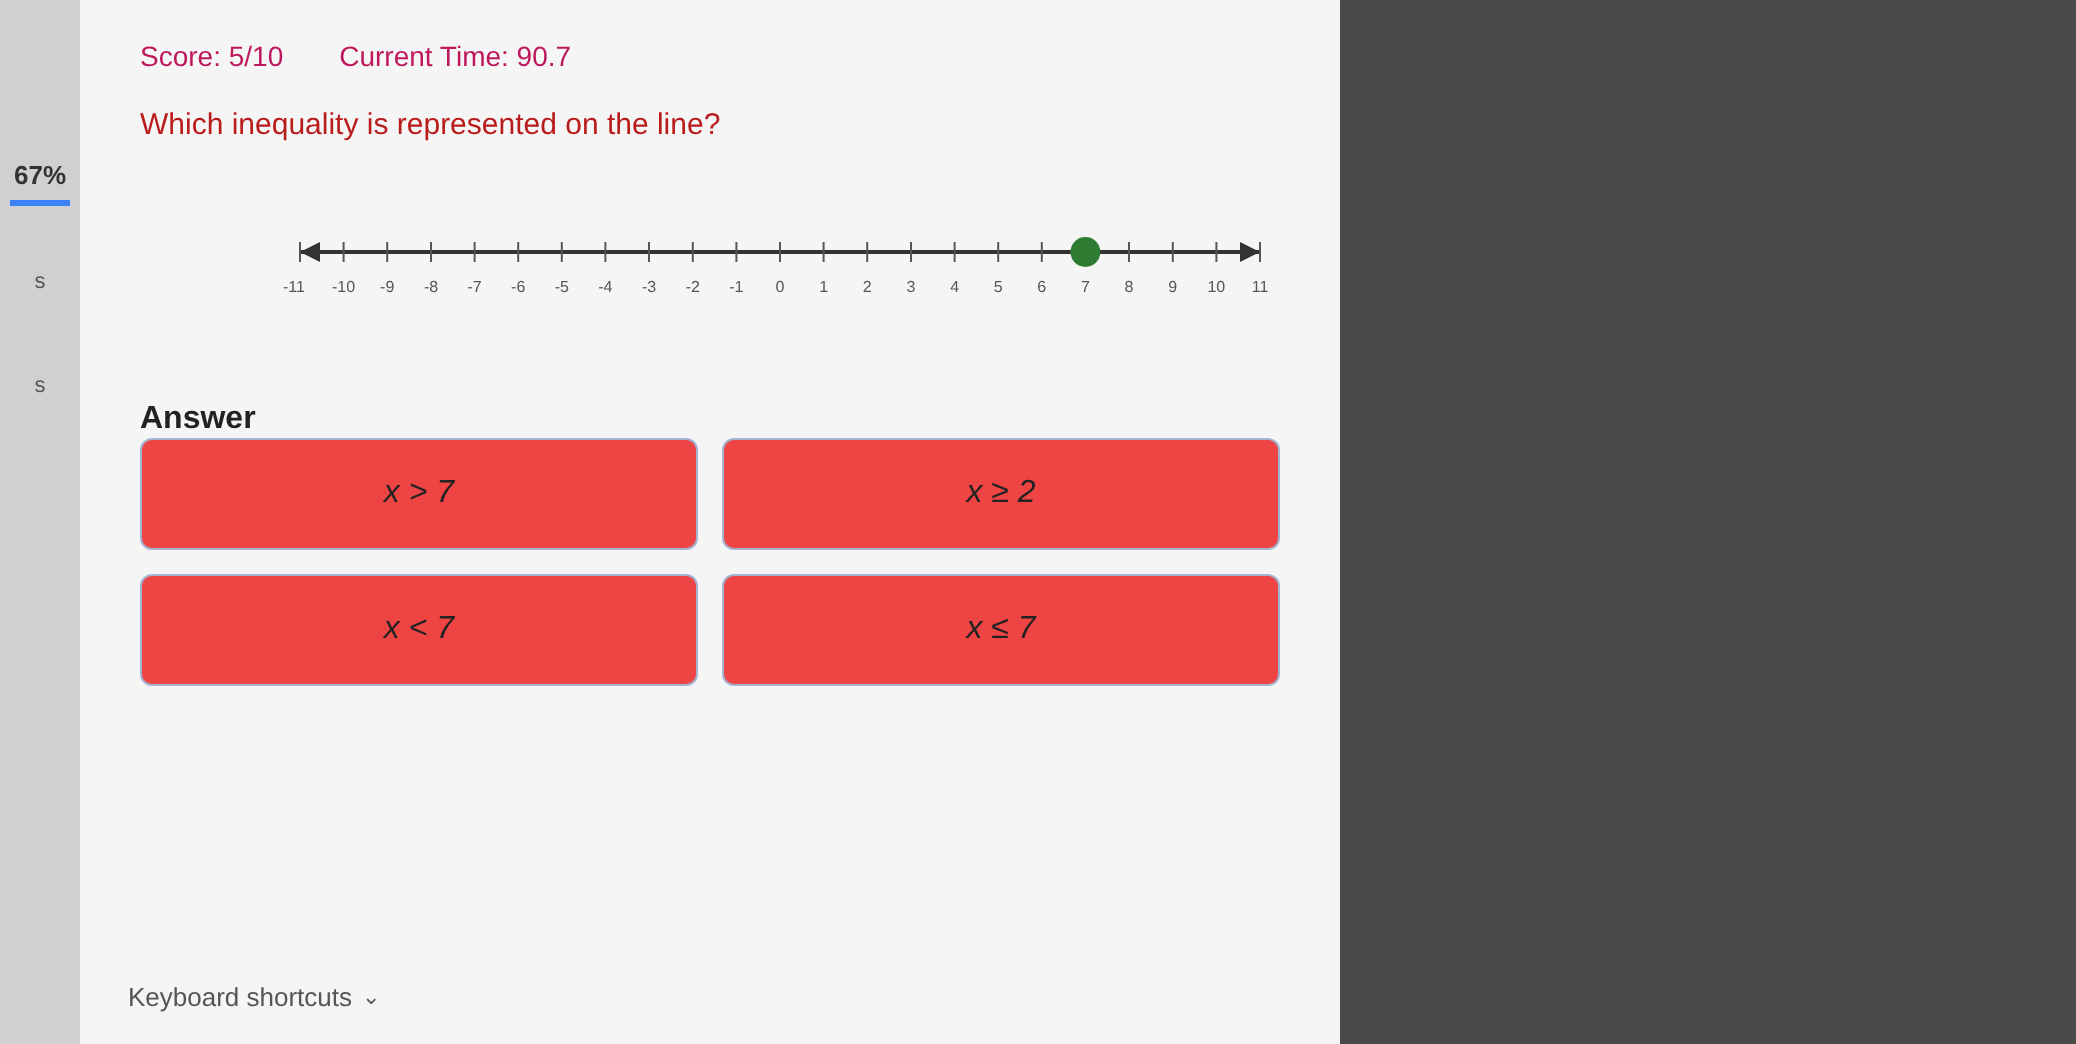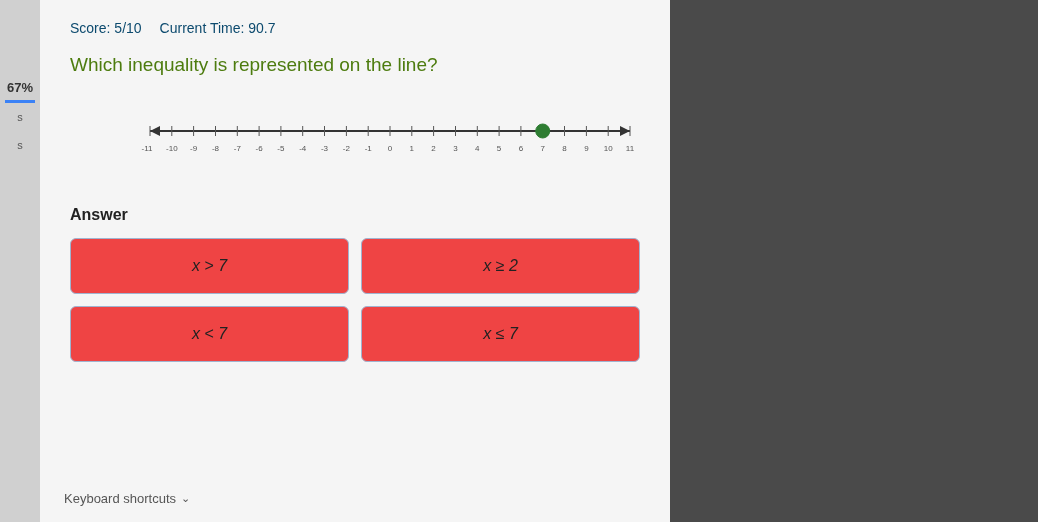--- a/index.html
+++ b/index.html
@@ -11,21 +11,21 @@
       overflow: hidden;
       display: flex;
     }
     .left-panel {
       width: 40px;
       background: #d0d0d0;
       display: flex;
       flex-direction: column;
       align-items: center;
       padding-top: 80px;
-      gap: 16px;
+      gap: 40px;
       position: relative;
     }
     .percent-label {
       font-size: 13px;
       color: #333;
       font-weight: bold;
     }
     .blue-bar {
       width: 30px;
       height: 3px;
@@ -39,45 +39,44 @@
       color: #555;
     }
     .main-content {
       width: 630px;
       background: #f5f5f5;
       padding: 20px 30px;
       position: relative;
     }
     .score-bar {
       display: flex;
-      gap: 18px;
+      gap: 28px;
       margin-bottom: 18px;
       font-size: 14px;
-      color: #0c4a6e;
+      color: #be185d;
     }
     .score-label { font-weight: normal; }
     .question-text {
-      font-size: 19px;
-      color: #4d7c0f;
+      font-size: 15px;
+      color: #b91c1c;
       margin-bottom: 30px;
     }
     .number-line-container {
       display: flex;
       justify-content: flex-end;
       margin-bottom: 40px;
     }
     .number-line-svg {
       width: 500px;
     }
     .answer-section {}
     .answer-label {
       font-size: 16px;
       font-weight: bold;
       color: #222;
-      margin-bottom: 14px;
     }
     .answer-grid {
       display: grid;
       grid-template-columns: 1fr 1fr;
       gap: 12px;
     }
     .answer-btn {
       background: #ef4444;
       border: 1.5px solid #a0b4d0;
       border-radius: 6px;

